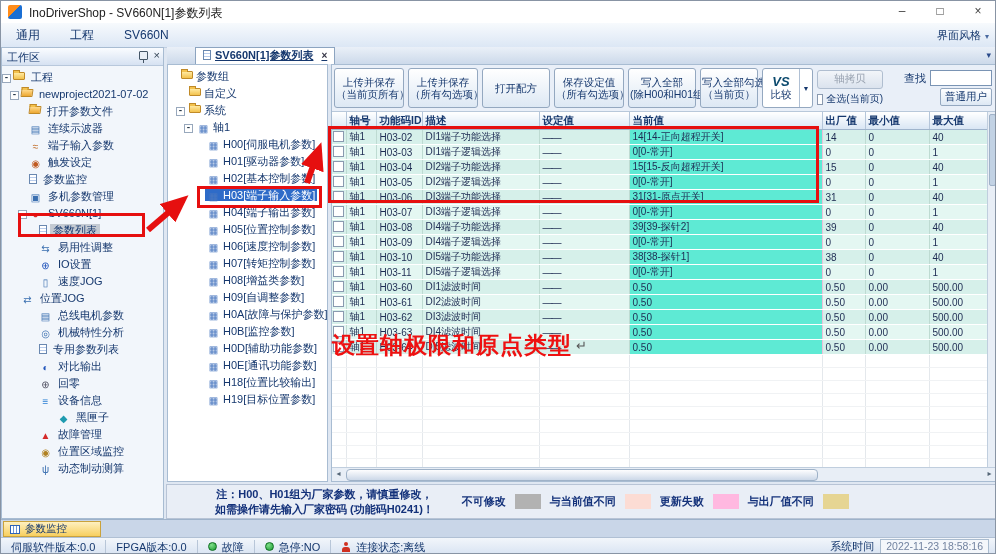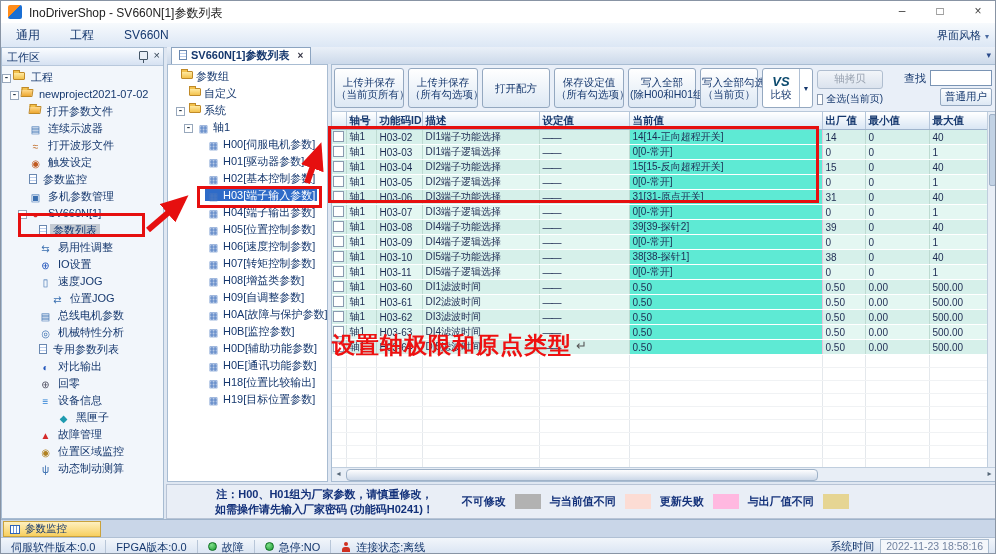--- a/index.html
+++ b/index.html
@@ -30,21 +30,21 @@
   .ico{display:inline-block;width:12px;margin-right:3px;vertical-align:-1px;}
   .ico.glyph{width:13px;font-size:10px;line-height:11px;text-align:center;}
   .ico.folder{position:relative;height:8px;background:linear-gradient(#ffe9a0,#f3c24d);border:1px solid #c08a28;border-radius:1px;box-sizing:border-box;vertical-align:1px;}
   .ico.folder::before{content:'';position:absolute;top:-3px;left:-1px;width:5px;height:2px;background:#f3c24d;border:1px solid #c08a28;border-bottom:none;}
   .ico.folder.open{background:linear-gradient(#ffd98a,#eda832);transform:skewX(-8deg);}
   .ico.doc{width:8px;height:10px;box-sizing:border-box;border:1px solid #6a88b0;background:repeating-linear-gradient(180deg,#ffffff 0 2px,#b8ccec 2px 3px);}
   .tlabel{padding:0 3px;}
   .tlabel.sel{background:#c4cad2;}
   
   .doctabs{position:absolute;left:166px;top:46px;width:830px;height:17px;background:linear-gradient(#eaf0f8,#ccd9ea);}
-  .dtab{position:absolute;left:4px;top:0px;height:16px;background:#fff;border:1px solid #8ca4c0;border-bottom:none;padding:0 7px;font-size:11px;font-weight:bold;color:#16386e;line-height:15px;white-space:nowrap;}
+  .dtab{position:absolute;left:28px;top:0px;height:16px;background:#fff;border:1px solid #8ca4c0;border-bottom:none;padding:0 7px;font-size:11px;font-weight:bold;color:#16386e;line-height:15px;white-space:nowrap;text-decoration:underline;}
   .dtab .ico.doc{margin-right:4px;}
   .tab-close{margin-left:8px;font-weight:bold;color:#334;font-size:10px;}
   .tab-overflow{position:absolute;right:6px;top:3px;font-size:9px;color:#2a4a8a;}
   
   .grouppanel{position:absolute;left:166px;top:63px;width:161px;height:418px;background:#fff;border:1px solid #a8bcd2;box-sizing:border-box;overflow:hidden;}
   .gp-tree{padding-top:3px;}
   .ginner{padding:0 2px;}
   .ginner.gsel{background:#2e6bc8;color:#fff;}
   
   .mainpanel{position:absolute;left:330px;top:63px;width:666px;height:418px;background:#fff;border:1px solid #a8bcd2;box-sizing:border-box;}
@@ -139,30 +139,30 @@
       <span class="ws-tools">
         <span class="pinico"></span>
         <span class="ws-close">×</span>
       </span>
     </div>
     <div class="ws-tree" id="wsTree">
         <div class="titem" style="padding-left: 0px;"><span class="exp">-</span><span class="ico folder"></span><span class="tlabel">工程</span></div>
         <div class="titem" style="padding-left: 8px;"><span class="exp">-</span><span class="ico folder open"></span><span class="tlabel">newproject2021-07-02</span></div>
         <div class="titem" style="padding-left: 16px;"><span class="exp" style="visibility: hidden;">-</span><span class="ico folder open"></span><span class="tlabel">打开参数文件</span></div>
         <div class="titem" style="padding-left: 16px;"><span class="exp" style="visibility: hidden;">-</span><span class="ico glyph" style="color: rgb(58, 111, 176);">▤</span><span class="tlabel">连续示波器</span></div>
-        <div class="titem" style="padding-left: 16px;"><span class="exp" style="visibility: hidden;">-</span><span class="ico glyph" style="color: rgb(192, 104, 32);">≈</span><span class="tlabel">打开波形文件</span></div>
+        <div class="titem" style="padding-left: 16px;"><span class="exp" style="visibility: hidden;">-</span><span class="ico glyph" style="color: rgb(192, 104, 32);">≈</span><span class="tlabel">端子输入参数</span></div>
         <div class="titem" style="padding-left: 16px;"><span class="exp" style="visibility: hidden;">-</span><span class="ico glyph" style="color: rgb(192, 90, 32);">◉</span><span class="tlabel">触发设定</span></div>
         <div class="titem" style="padding-left: 16px;"><span class="exp" style="visibility: hidden;">-</span><span class="ico doc"></span><span class="tlabel">参数监控</span></div>
         <div class="titem" style="padding-left: 16px;"><span class="exp" style="visibility: hidden;">-</span><span class="ico glyph" style="color: rgb(58, 111, 176);">▣</span><span class="tlabel">多机参数管理</span></div>
         <div class="titem" style="padding-left: 16px;"><span class="exp">-</span><span class="ico glyph" style="color: rgb(212, 42, 42);">●</span><span class="tlabel">SV660N[1]</span></div>
         <div class="titem" style="padding-left: 26px;"><span class="exp" style="visibility: hidden;">-</span><span class="ico doc"></span><span class="tlabel sel">参数列表</span></div>
         <div class="titem" style="padding-left: 26px;"><span class="exp" style="visibility: hidden;">-</span><span class="ico glyph" style="color: rgb(58, 111, 176);">⇆</span><span class="tlabel">易用性调整</span></div>
         <div class="titem" style="padding-left: 26px;"><span class="exp" style="visibility: hidden;">-</span><span class="ico glyph" style="color: rgb(34, 85, 187);">⊕</span><span class="tlabel">IO设置</span></div>
         <div class="titem" style="padding-left: 26px;"><span class="exp" style="visibility: hidden;">-</span><span class="ico glyph" style="color: rgb(58, 111, 176);">▯</span><span class="tlabel">速度JOG</span></div>
-        <div class="titem" style="padding-left: 38px;"><span class="exp" style="visibility: hidden;">-</span><span class="ico glyph" style="color: rgb(58, 111, 176);">⇄</span><span class="tlabel">位置JOG</span></div>
+        <div class="titem" style="padding-left: 8px;"><span class="exp" style="visibility: hidden;">-</span><span class="ico glyph" style="color: rgb(58, 111, 176);">⇄</span><span class="tlabel">位置JOG</span></div>
         <div class="titem" style="padding-left: 26px;"><span class="exp" style="visibility: hidden;">-</span><span class="ico glyph" style="color: rgb(58, 111, 176);">▤</span><span class="tlabel">总线电机参数</span></div>
         <div class="titem" style="padding-left: 26px;"><span class="exp" style="visibility: hidden;">-</span><span class="ico glyph" style="color: rgb(58, 111, 176);">◎</span><span class="tlabel">机械特性分析</span></div>
         <div class="titem" style="padding-left: 26px;"><span class="exp" style="visibility: hidden;">-</span><span class="ico doc"></span><span class="tlabel">专用参数列表</span></div>
         <div class="titem" style="padding-left: 26px;"><span class="exp" style="visibility: hidden;">-</span><span class="ico glyph" style="color: rgb(34, 85, 187);">◐</span><span class="tlabel">对比输出</span></div>
         <div class="titem" style="padding-left: 26px;"><span class="exp" style="visibility: hidden;">-</span><span class="ico glyph" style="color: rgb(85, 85, 102);">⊕</span><span class="tlabel">回零</span></div>
         <div class="titem" style="padding-left: 26px;"><span class="exp" style="visibility: hidden;">-</span><span class="ico glyph" style="color: rgb(42, 127, 212);">≡</span><span class="tlabel">设备信息</span></div>
         <div class="titem" style="padding-left: 20px; margin-left: 24px;"><span class="exp" style="visibility: hidden;">-</span><span class="ico glyph" style="color: rgb(31, 155, 176);">◆</span><span class="tlabel">黑匣子</span></div>
         <div class="titem" style="padding-left: 26px;"><span class="exp" style="visibility: hidden;">-</span><span class="ico glyph" style="color: rgb(212, 42, 42);">▲</span><span class="tlabel">故障管理</span></div>
         <div class="titem" style="padding-left: 26px;"><span class="exp" style="visibility: hidden;">-</span><span class="ico glyph" style="color: rgb(176, 128, 32);">◉</span><span class="tlabel">位置区域监控</span></div>
         <div class="titem" style="padding-left: 26px;"><span class="exp" style="visibility: hidden;">-</span><span class="ico glyph" style="color: rgb(58, 111, 176);">ψ</span><span class="tlabel">动态制动测算</span></div>

